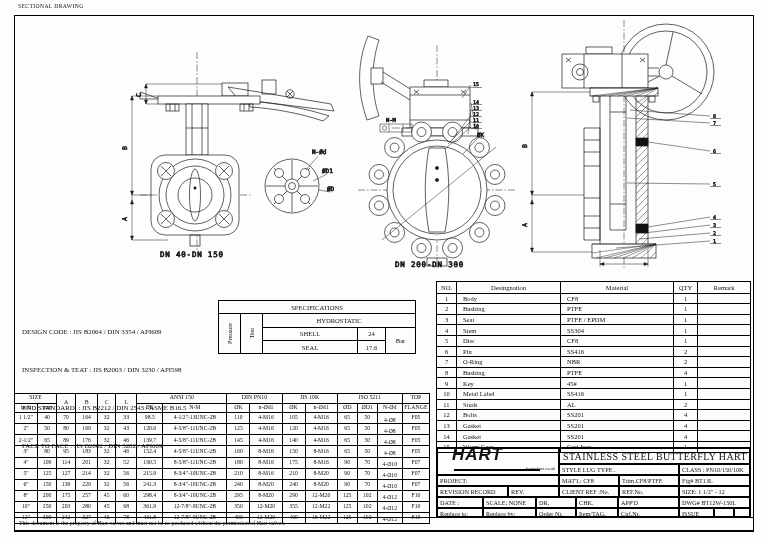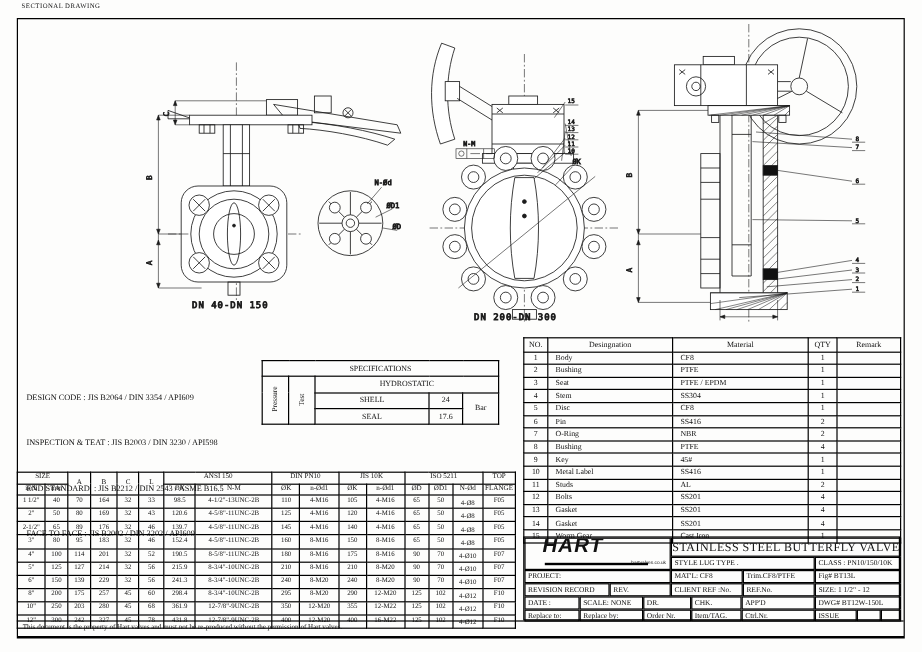--- a/index.html
+++ b/index.html
@@ -771,21 +771,21 @@
       </tr>
     </tbody>
 </table>
 
 <div class="abs tb">
   <div class="cell" style="left:0;top:0;width:122px;height:27px">
     <span class="logo-word">HART</span>
     <span class="logo-bar"></span>
     <span class="logo-site">hartvalves.co.uk</span>
   </div>
-  <div class="cell product" style="left:122px;top:0;width:192px;height:16px">STAINLESS STEEL BUTTERFLY VALVE</div>
+  <div class="cell product" style="left:122px;top:0;width:192px;height:16px">STAINLESS STEEL BUTTERFLY HART</div>
   <div class="cell" style="left:122px;top:16px;width:120px;height:11px">STYLE LUG TYPE .</div>
   <div class="cell" style="left:242px;top:16px;width:72px;height:11px">CLASS : PN10/150/10K</div>
   <div class="cell" style="left:0;top:27px;width:122px;height:11px">PROJECT:</div>
   <div class="cell" style="left:122px;top:27px;width:60px;height:11px">MAT'L: CF8</div>
   <div class="cell" style="left:182px;top:27px;width:60px;height:11px">Trim.CF8/PTFE</div>
   <div class="cell" style="left:242px;top:27px;width:72px;height:11px">Fig#  BT13L</div>
   <div class="cell" style="left:0;top:38px;width:71px;height:11px">REVISION RECORD</div>
   <div class="cell" style="left:71px;top:38px;width:51px;height:11px">REV.</div>
   <div class="cell" style="left:122px;top:38px;width:60px;height:11px">CLIENT REF :No.</div>
   <div class="cell" style="left:182px;top:38px;width:60px;height:11px">REF.No.</div>

